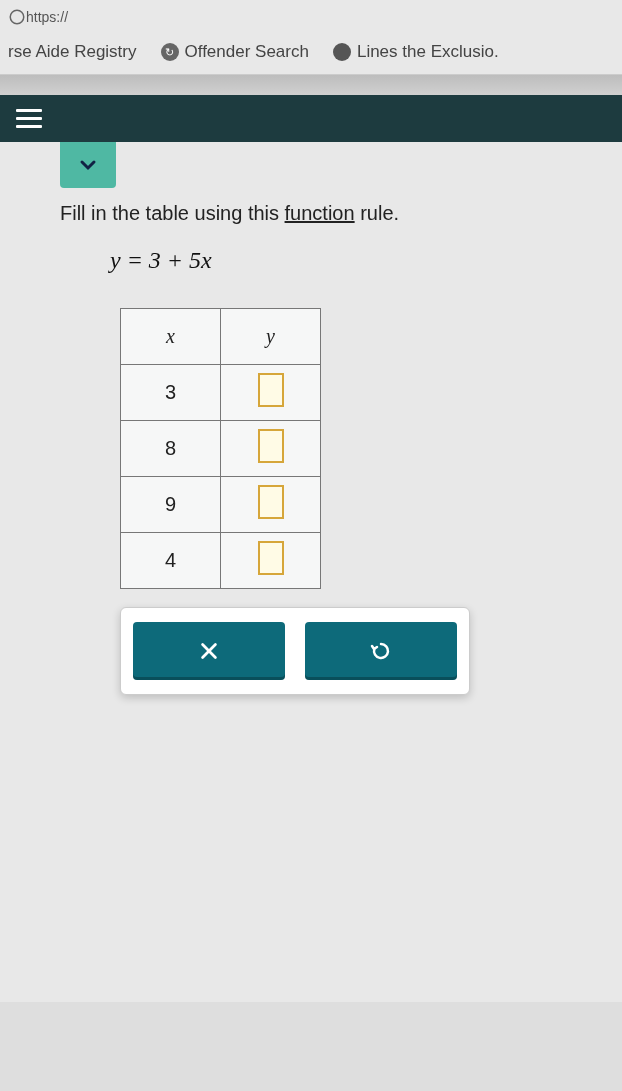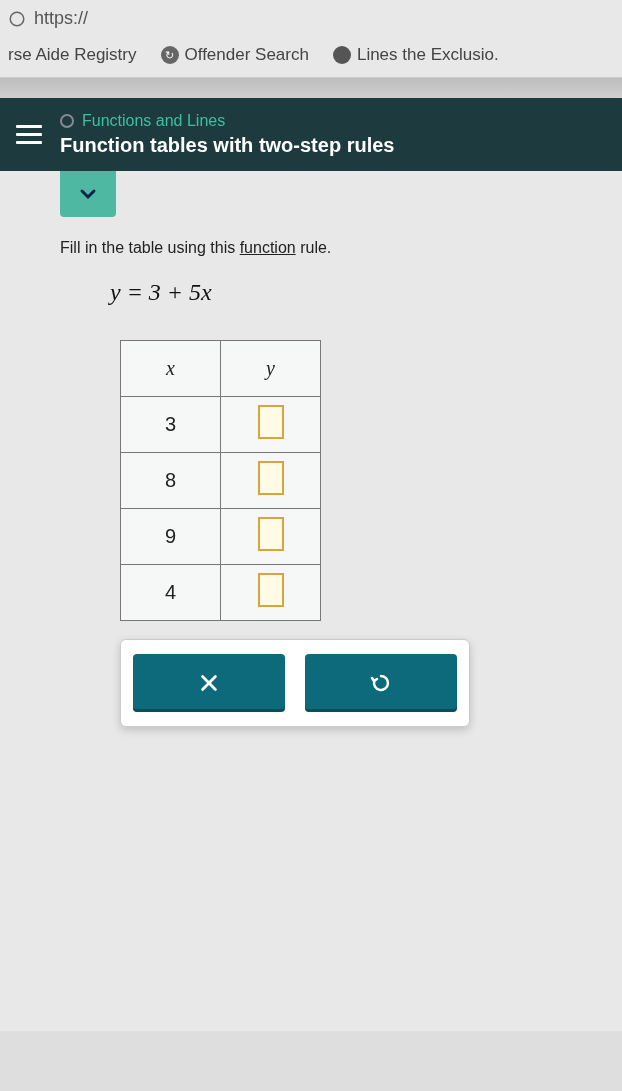--- a/index.html
+++ b/index.html
@@ -11,24 +11,23 @@
     overflow: hidden;
   }
   .browser-top {
     background: #e8e8e8;
     padding: 4px 8px;
     border-bottom: 1px solid #ccc;
   }
   .url-bar {
     display: flex;
     align-items: center;
-    gap: 8px;
     padding: 4px 0;
     color: #555;
-    font-size: 18px;
+    font-size: 14px;
   }
   .bookmarks {
     display: flex;
     align-items: flex-end;
     gap: 24px;
     padding: 12px 0 8px 0;
     color: #444;
     font-size: 17px;
   }
   .bookmark {
@@ -102,23 +101,23 @@
     height: 46px;
     background: #4fb8a3;
     border-radius: 0 0 4px 4px;
     display: flex;
     align-items: center;
     justify-content: center;
     margin-bottom: 14px;
     cursor: pointer;
   }
   .prompt {
-    font-size: 16px;
+    font-size: 20px;
     color: #222;
-    margin: 22px 0 22px 0;
+    margin: 14px 0 22px 0;
   }
   .prompt .ul { text-decoration: underline; }
   .equation {
     font-size: 24px;
     font-style: italic;
     color: #111;
     margin: 0 0 34px 50px;
     font-family: 'Times New Roman', serif;
   }
   .table-area {
@@ -201,27 +200,20 @@
   </div>
 </div>
 <div class="shadow-strip"></div>
 
 <div class="app-header">
   <div class="hamburger">
     <span></span>
       <span></span>
       <span></span>
   </div>
-  <div class="header-text">
-    <div class="breadcrumb">
-      <span class="circle-o"></span>
-      <span>Functions and Lines</span>
-    </div>
-    <div class="title">Function tables with two-step rules</div>
-  </div>
 </div>
 
 <div class="content-wrap">
   <div class="chevron-tab">
     <svg width="24" height="24" viewBox="0 0 24 24">
       <path d="M6 9l6 6 6-6" fill="none" stroke="#124" stroke-width="3" stroke-linecap="round"></path>
     </svg>
   </div>
 
   <div class="prompt">

